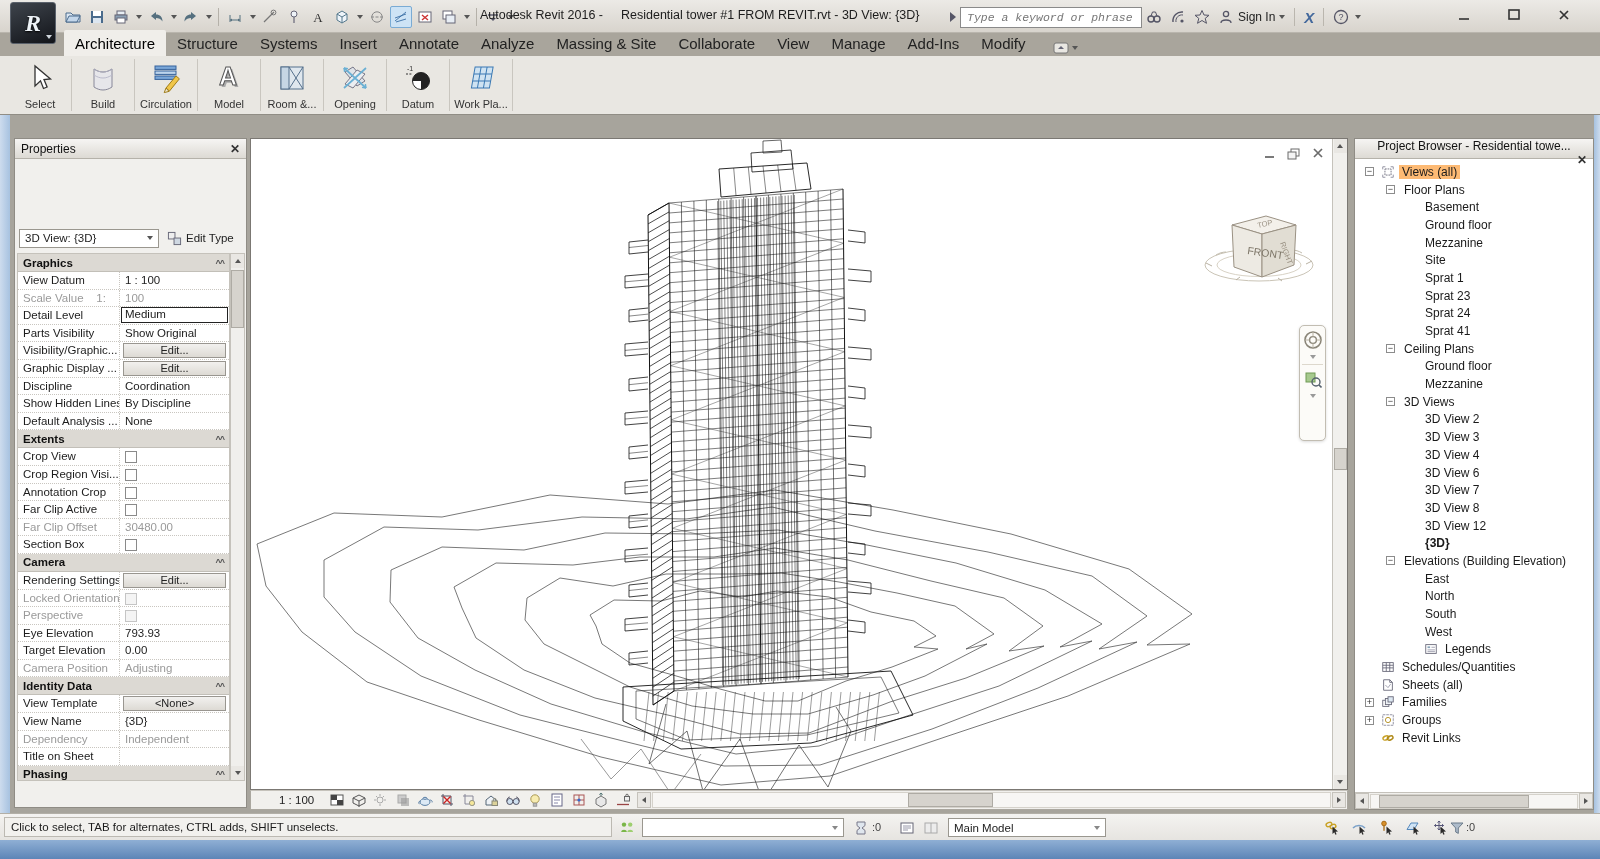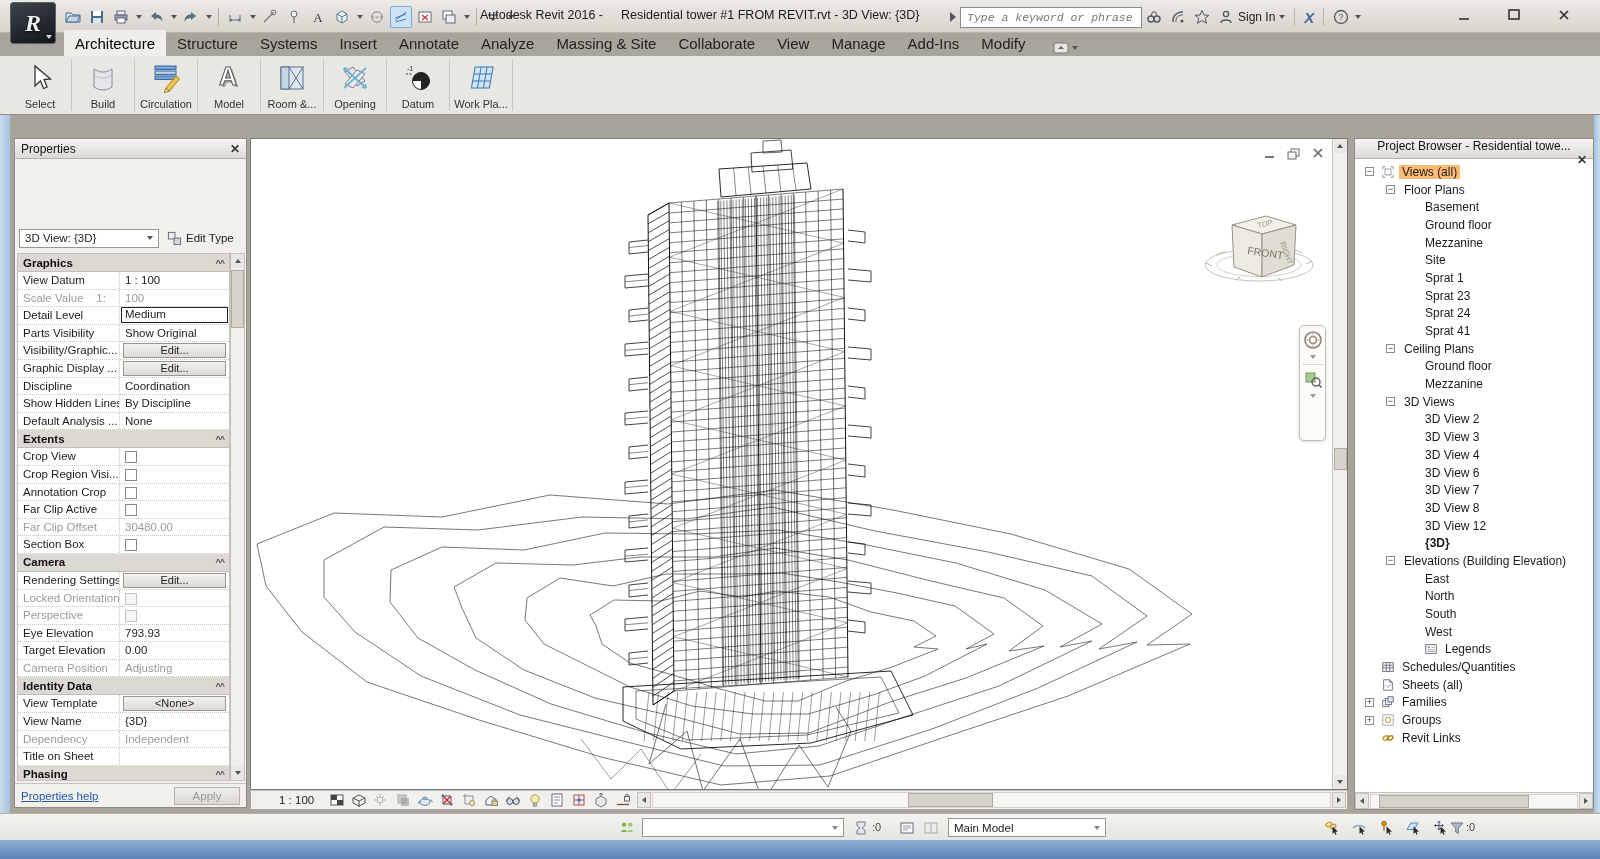--- a/index.html
+++ b/index.html
@@ -590,24 +590,20 @@
       </div>
     <div class="pscroll">
       <span class="sarrow">
           <span class="tri-up"></span>
         </span>
       <span class="sthumb"></span>
       <span class="vspacer"></span>
       <span class="sarrow">
           <span class="tri-down"></span>
         </span>
-    </div>
-    <div class="pfoot">
-      <span class="phelp">Properties help</span>
-      <span class="applybtn">Apply</span>
     </div>
   </div>
 
   <div class="viewport">
     <svg id="draw" width="1096" height="650" viewBox="0 0 1096 650">
         <path d="M6 405L83 374L191 378L299 356L417 365L524 351L642 371L760 395L878 430L941 475L896 506L939 505L817 557L697 597L579 637L470 646L350 618L228 581L116 543L51 493L15 447Z" fill="none" stroke="#3d3d3d" stroke-width="0.7"></path>
         <path d="M73 421L133 388L227 391L331 378L435 380L521 368L624 392L737 413L841 437L896 477L848 510L886 503L787 549L681 590L569 626L473 627L376 603L269 576L170 537L104 493L73 458Z" fill="none" stroke="#3d3d3d" stroke-width="0.7"></path>
         <path d="M140 431L191 408L273 411L354 394L444 395L527 391L616 406L705 424L794 451L851 485L809 508L841 502L748 547L656 577L568 607L485 615L393 593L300 565L224 531L167 499L139 463Z" fill="none" stroke="#3d3d3d" stroke-width="0.7"></path>
         <path d="M203 448L245 424L322 426L389 418L463 418L524 409L597 421L680 442L753 459L792 487L758 512L793 507L715 539L639 563L558 594L489 595L421 577L344 559L273 531L225 499L211 469Z" fill="none" stroke="#3d3d3d" stroke-width="0.7"></path>
         <path d="M276 459L309 439L362 447L415 435L482 435L530 434L588 443L646 454L704 467L743 495L715 510L736 505L674 537L622 556L557 575L502 575L441 567L379 548L331 524L293 505L274 481Z" fill="none" stroke="#3d3d3d" stroke-width="0.7"></path>
@@ -1220,20 +1216,21 @@
       <span class="htrack">
           <span class="hthumb"></span>
         </span>
       <span class="harrow">
           <span class="tri-right"></span>
         </span>
     </div>
   </div>
 
   <div class="statusbar">
+    <div class="smsg">Click to select, TAB for alternates, CTRL adds, SHIFT unselects.</div>
     <span class="sicon" style="left:618px;" id="worksetsicon">
         <svg width="16" height="16" viewBox="0 0 16 16">
           <circle cx="5" cy="4.6" r="2.2" fill="#7ab648"></circle>
           <path d="M2.2 12c0-3 5.6-3 5.6 0z" fill="#7ab648"></path>
           <circle cx="11.2" cy="4.6" r="2.2" fill="#9ecf70"></circle>
           <path d="M8.4 12c0-3 5.6-3 5.6 0z" fill="#9ecf70"></path>
         </svg>
       </span>
     <span class="scombo" style="left:642px;width:202px;">
         <span></span>

